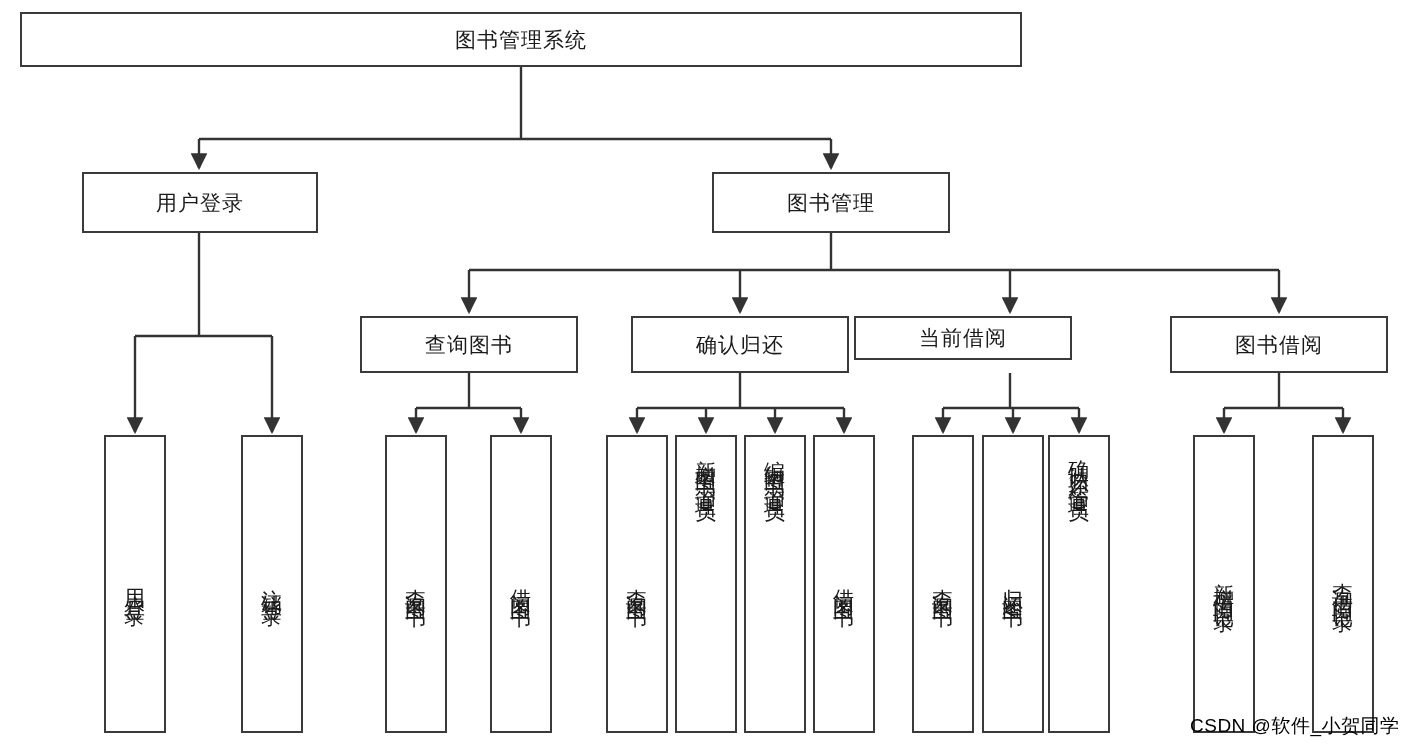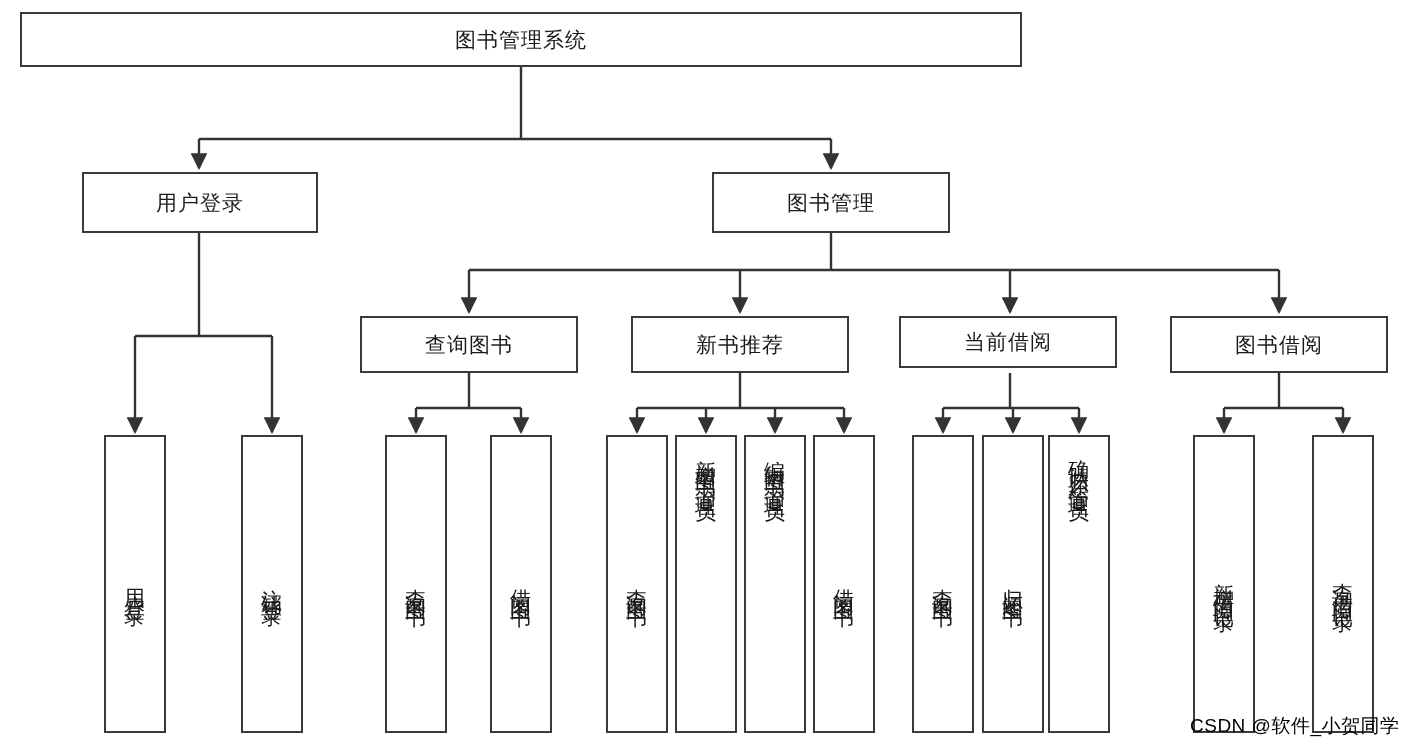--- a/index.html
+++ b/index.html
@@ -132,23 +132,23 @@
     <span class="node-label">用户登录</span>
   </div>
   <div class="node horiz" style="left:712px; top:172px; width:238px; height:61px;text-align:right;">
     <span class="node-label">图书管理</span>
   </div>
 
   <div class="node horiz" style="left:360px; top:316px; width:218px; height:57px;">
     <span class="node-label">查询图书</span>
   </div>
   <div class="node horiz" style="left:631px; top:316px; width:218px; height:57px;">
-    <span class="node-label">新书推荐</span>
+    <span class="node-label">确认归还</span>
   </div>
-  <div class="node horiz" style="left:899px; top:316px; width:218px; height:52px;">
+  <div class="node horiz" style="left:854px; top:316px; width:218px; height:44px;">
     <span class="node-label">当前借阅</span>
   </div>
   <div class="node horiz" style="left:1170px; top:316px; width:218px; height:57px;">
     <span class="node-label">图书借阅</span>
   </div>
 
   <div class="node vert centered" style="left:104px; top:435px; width:62px; height:298px;">
     <span class="node-label">用户登录</span>
   </div>
   <div class="node vert centered" style="left:241px; top:435px; width:62px; height:298px;">

